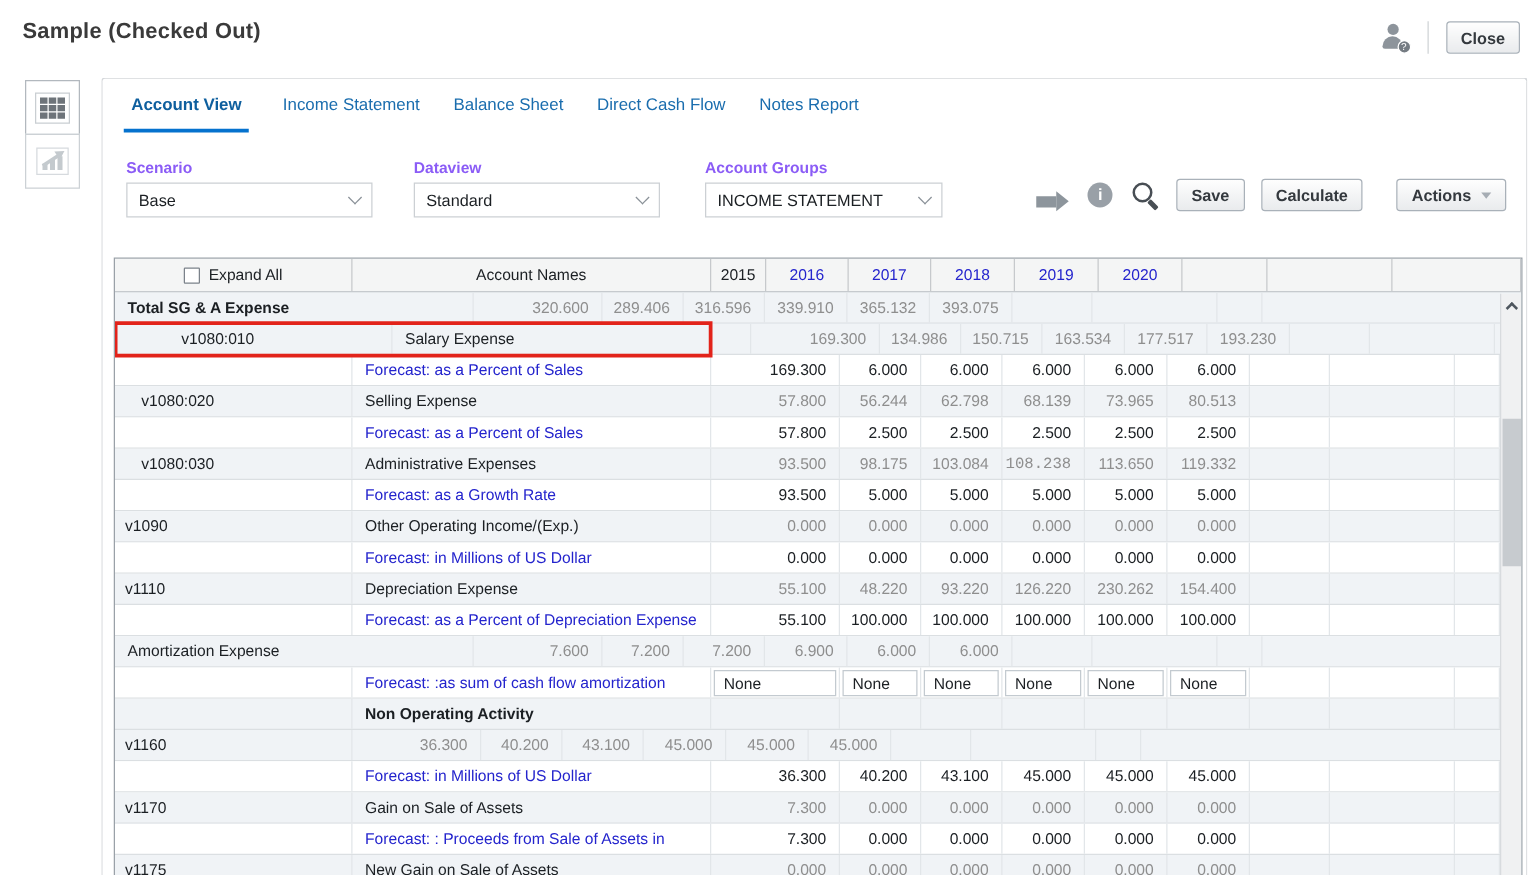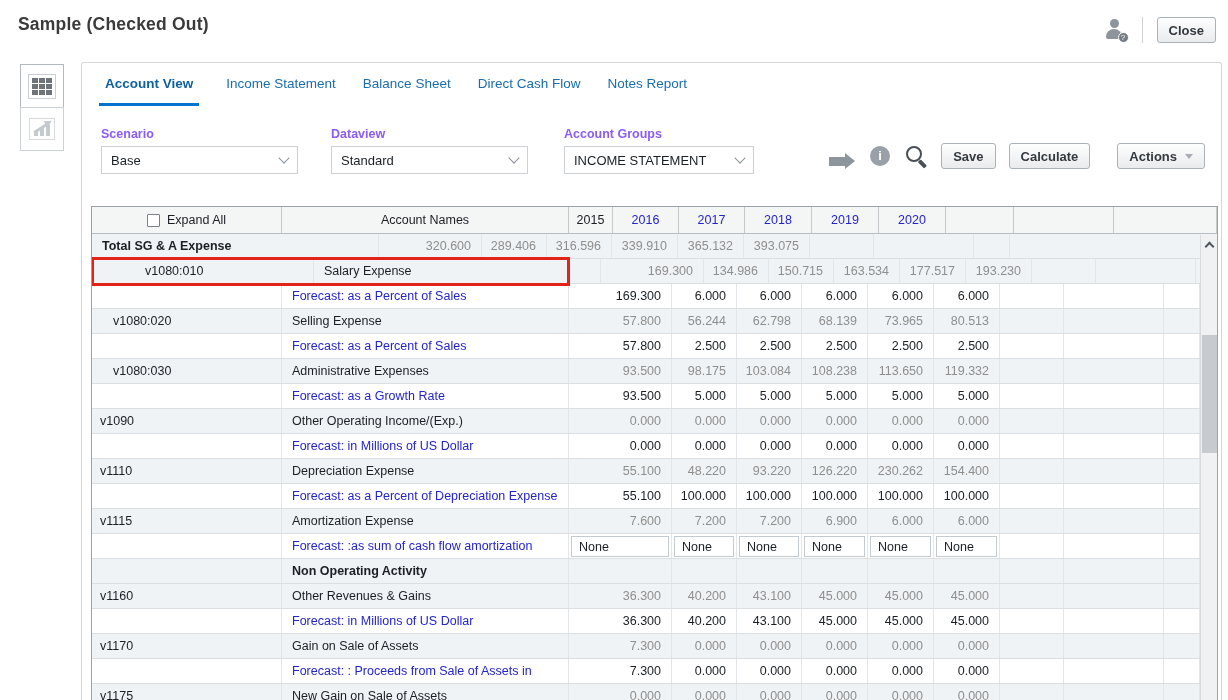--- a/index.html
+++ b/index.html
@@ -298,21 +298,21 @@
           <div class="row account">
             <div class="cell code child" style="width: 190px;">
               <span>v1080:030</span>
             </div>
             <div class="cell name" style="width: 287px;">
               <span class="">Administrative Expenses</span>
             </div>
             <div class="cell val" style="width: 103px;">93.500</div>
             <div class="cell val" style="width: 65px;">98.175</div>
             <div class="cell val" style="width: 65px;">103.084</div>
-            <div class="cell val" style="width: 66px;">108.238</div>
+            <div class="cell val" style="width: 66px; font-family: Liberation Mono, monospace;">108.238</div>
             <div class="cell val" style="width: 66px;">113.650</div>
             <div class="cell val" style="width: 66px;">119.332</div>
             <div class="cell val" style="width: 64px;"></div>
             <div class="cell val" style="width: 100px;"></div>
             <div class="cell val" style="width: 36px;"></div>
           </div>
           <div class="row forecast">
             <div class="cell code" style="width: 190px;"></div>
             <div class="cell name" style="width: 287px;">
               <span class="flink">Forecast: as a Growth Rate</span>
@@ -385,23 +385,20 @@
             <div class="cell val" style="width: 65px;">100.000</div>
             <div class="cell val" style="width: 65px;">100.000</div>
             <div class="cell val" style="width: 66px;">100.000</div>
             <div class="cell val" style="width: 66px;">100.000</div>
             <div class="cell val" style="width: 66px;">100.000</div>
             <div class="cell val" style="width: 64px;"></div>
             <div class="cell val" style="width: 100px;"></div>
             <div class="cell val" style="width: 36px;"></div>
           </div>
           <div class="row account">
-            <div class="cell code" style="width: 190px;">
-              <span>v1115</span>
-            </div>
             <div class="cell name" style="width: 287px;">
               <span class="">Amortization Expense</span>
             </div>
             <div class="cell val" style="width: 103px;">7.600</div>
             <div class="cell val" style="width: 65px;">7.200</div>
             <div class="cell val" style="width: 65px;">7.200</div>
             <div class="cell val" style="width: 66px; text-align: right;">6.900</div>
             <div class="cell val" style="width: 66px;">6.000</div>
             <div class="cell val" style="width: 66px;">6.000</div>
             <div class="cell val" style="width: 64px;"></div>
@@ -446,23 +443,20 @@
             <div class="cell val" style="width: 66px;"></div>
             <div class="cell val" style="width: 66px;"></div>
             <div class="cell val" style="width: 66px;"></div>
             <div class="cell val" style="width: 64px;"></div>
             <div class="cell val" style="width: 100px;"></div>
             <div class="cell val" style="width: 36px;"></div>
           </div>
           <div class="row account">
             <div class="cell code" style="width: 190px;">
               <span>v1160</span>
-            </div>
-            <div class="cell name" style="width: 287px;">
-              <span class="">Other Revenues &amp; Gains</span>
             </div>
             <div class="cell val" style="width: 103px;">36.300</div>
             <div class="cell val" style="width: 65px;">40.200</div>
             <div class="cell val" style="width: 65px;">43.100</div>
             <div class="cell val" style="width: 66px;">45.000</div>
             <div class="cell val" style="width: 66px;">45.000</div>
             <div class="cell val" style="width: 66px;">45.000</div>
             <div class="cell val" style="width: 64px;"></div>
             <div class="cell val" style="width: 100px;"></div>
             <div class="cell val" style="width: 36px;"></div>

